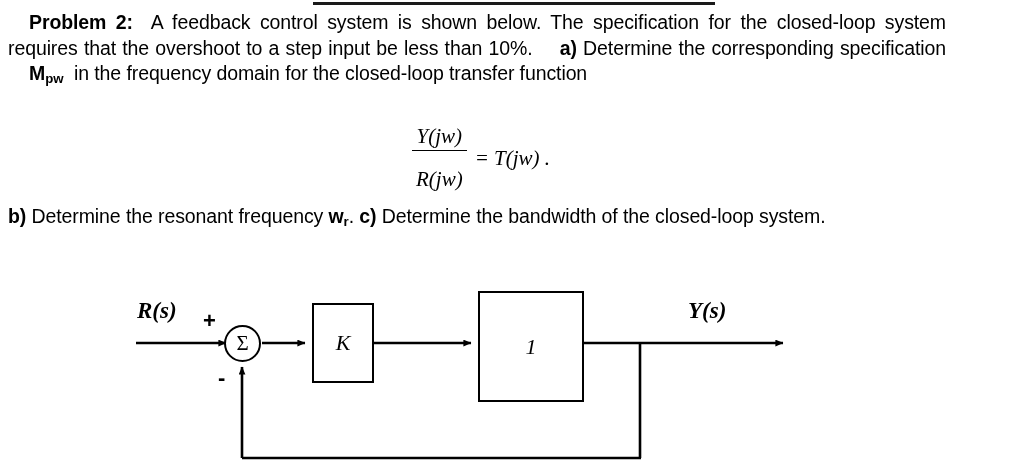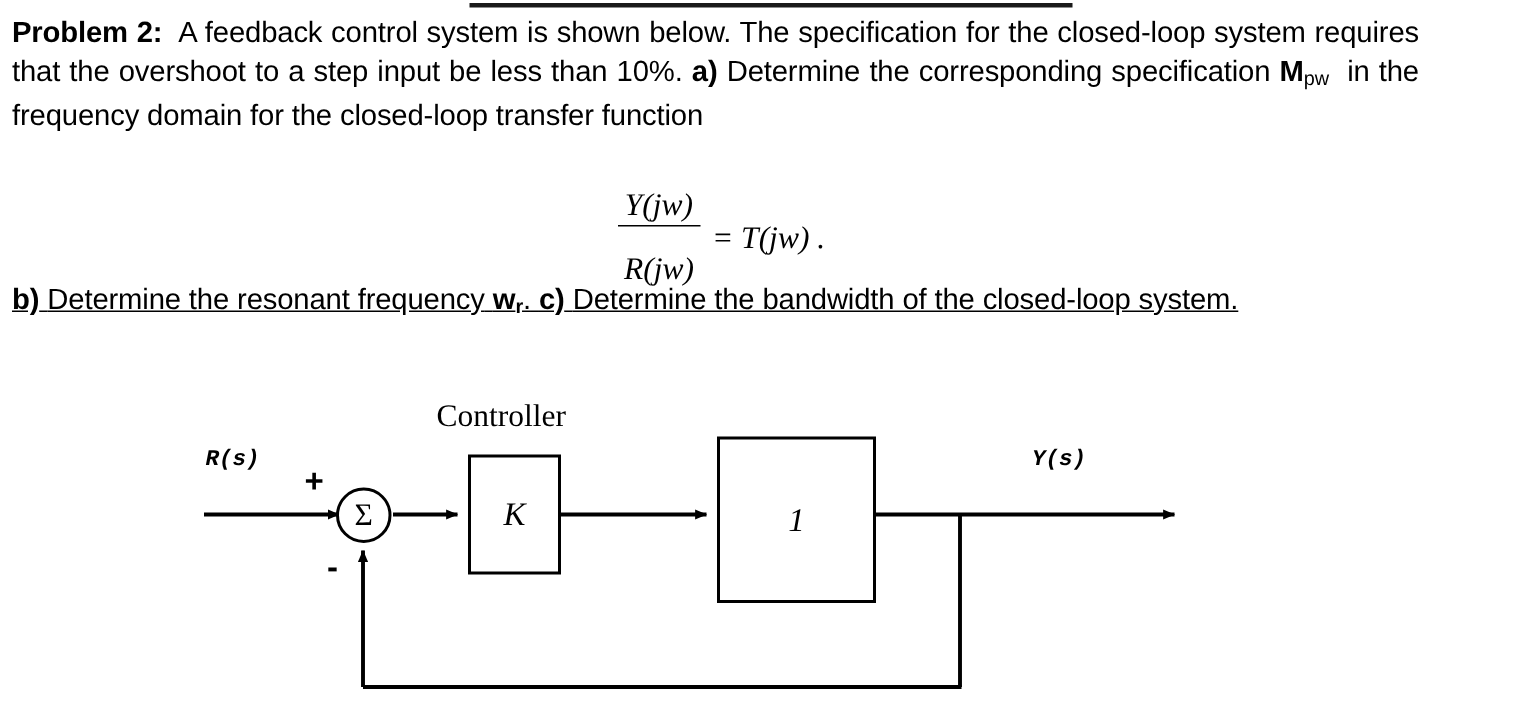--- a/index.html
+++ b/index.html
@@ -31,24 +31,24 @@
     position: absolute;
     left: 8px;
     top: 10px;
     width: 938px;
     font-size: 19.5px;
     line-height: 25.5px;
     text-align: justify;
     text-justify: inter-word;
     letter-spacing: -0.1px;
   }
-  .statement .b { font-weight: bold; }
+  .statement .b { font-weight: bold; margin-left: 21px; }
   .statement sub {
     font-size: 0.68em;
-    font-weight: normal;
+    font-weight: bold;
     vertical-align: -0.22em;
   }
 
   
   .equation {
     position: absolute;
     left: 412px;
     top: 124px;
     font-family: "Liberation Serif", serif;
     font-style: italic;
@@ -71,26 +71,25 @@
     border-top: 1.6px solid #000;
   }
   .eqrest {
     margin-left: 8px;
   }
 
   
   .partbc {
     position: absolute;
     left: 8px;
-    top: 188px;
+    top: 204px;
     width: 938px;
     font-size: 19.5px;
     line-height: 25.5px;
     letter-spacing: -0.1px;
-    text-decoration: underline;
   }
   .partbc .b { font-weight: bold; }
   .partbc sub {
     font-size: 0.68em;
     font-weight: bold;
     vertical-align: -0.22em;
   }
 
   
   #diagram {
@@ -101,24 +100,24 @@
     height: 213px;
   }
 
   .dg-label {
     position: absolute;
     font-family: "Liberation Serif", serif;
     font-size: 21px;
     white-space: nowrap;
   }
   .dg-label.sig {
-    font-family: Liberation Mono, monospace;
+    font-family: Liberation Serif, serif;
     font-weight: bold;
     font-style: italic;
-    font-size: 15px;
+    font-size: 23px;
     text-align: center;
   }
   .dg-sign {
     position: absolute;
     font-family: "Liberation Sans", sans-serif;
     font-weight: bold;
     font-size: 22px;
     line-height: 1;
   }
 
@@ -205,21 +204,20 @@
     <span>Σ</span>
   </div>
 
   <div class="dg-sign" style="left:203px; top:55px;">+</div>
   <div class="dg-sign" style="left:218px; top:112px;">-</div>
 
   <div class="dg-label sig" style="left:137px; top:43px;">R(s)</div>
 
   <div class="dg-label sig" style="left:688px; top:43px;">Y(s)</div>
 
-  <div class="dg-label" style="left:291px; top:10px;">Controller</div>
   <div class="dg-box" style="left:312px; top:48px; width:62px; height:80px;">
     <span class="inner">K</span>
   </div>
 
   <div class="dg-label" style="left:481px; top:4px;margin-top:36px;">Process</div>
   <div class="dg-box" style="left:478px; top:36px; width:106px; height:111px;">
     <span class="inner">
       <span class="frac">
         <span class="num">1</span>
       </span>

